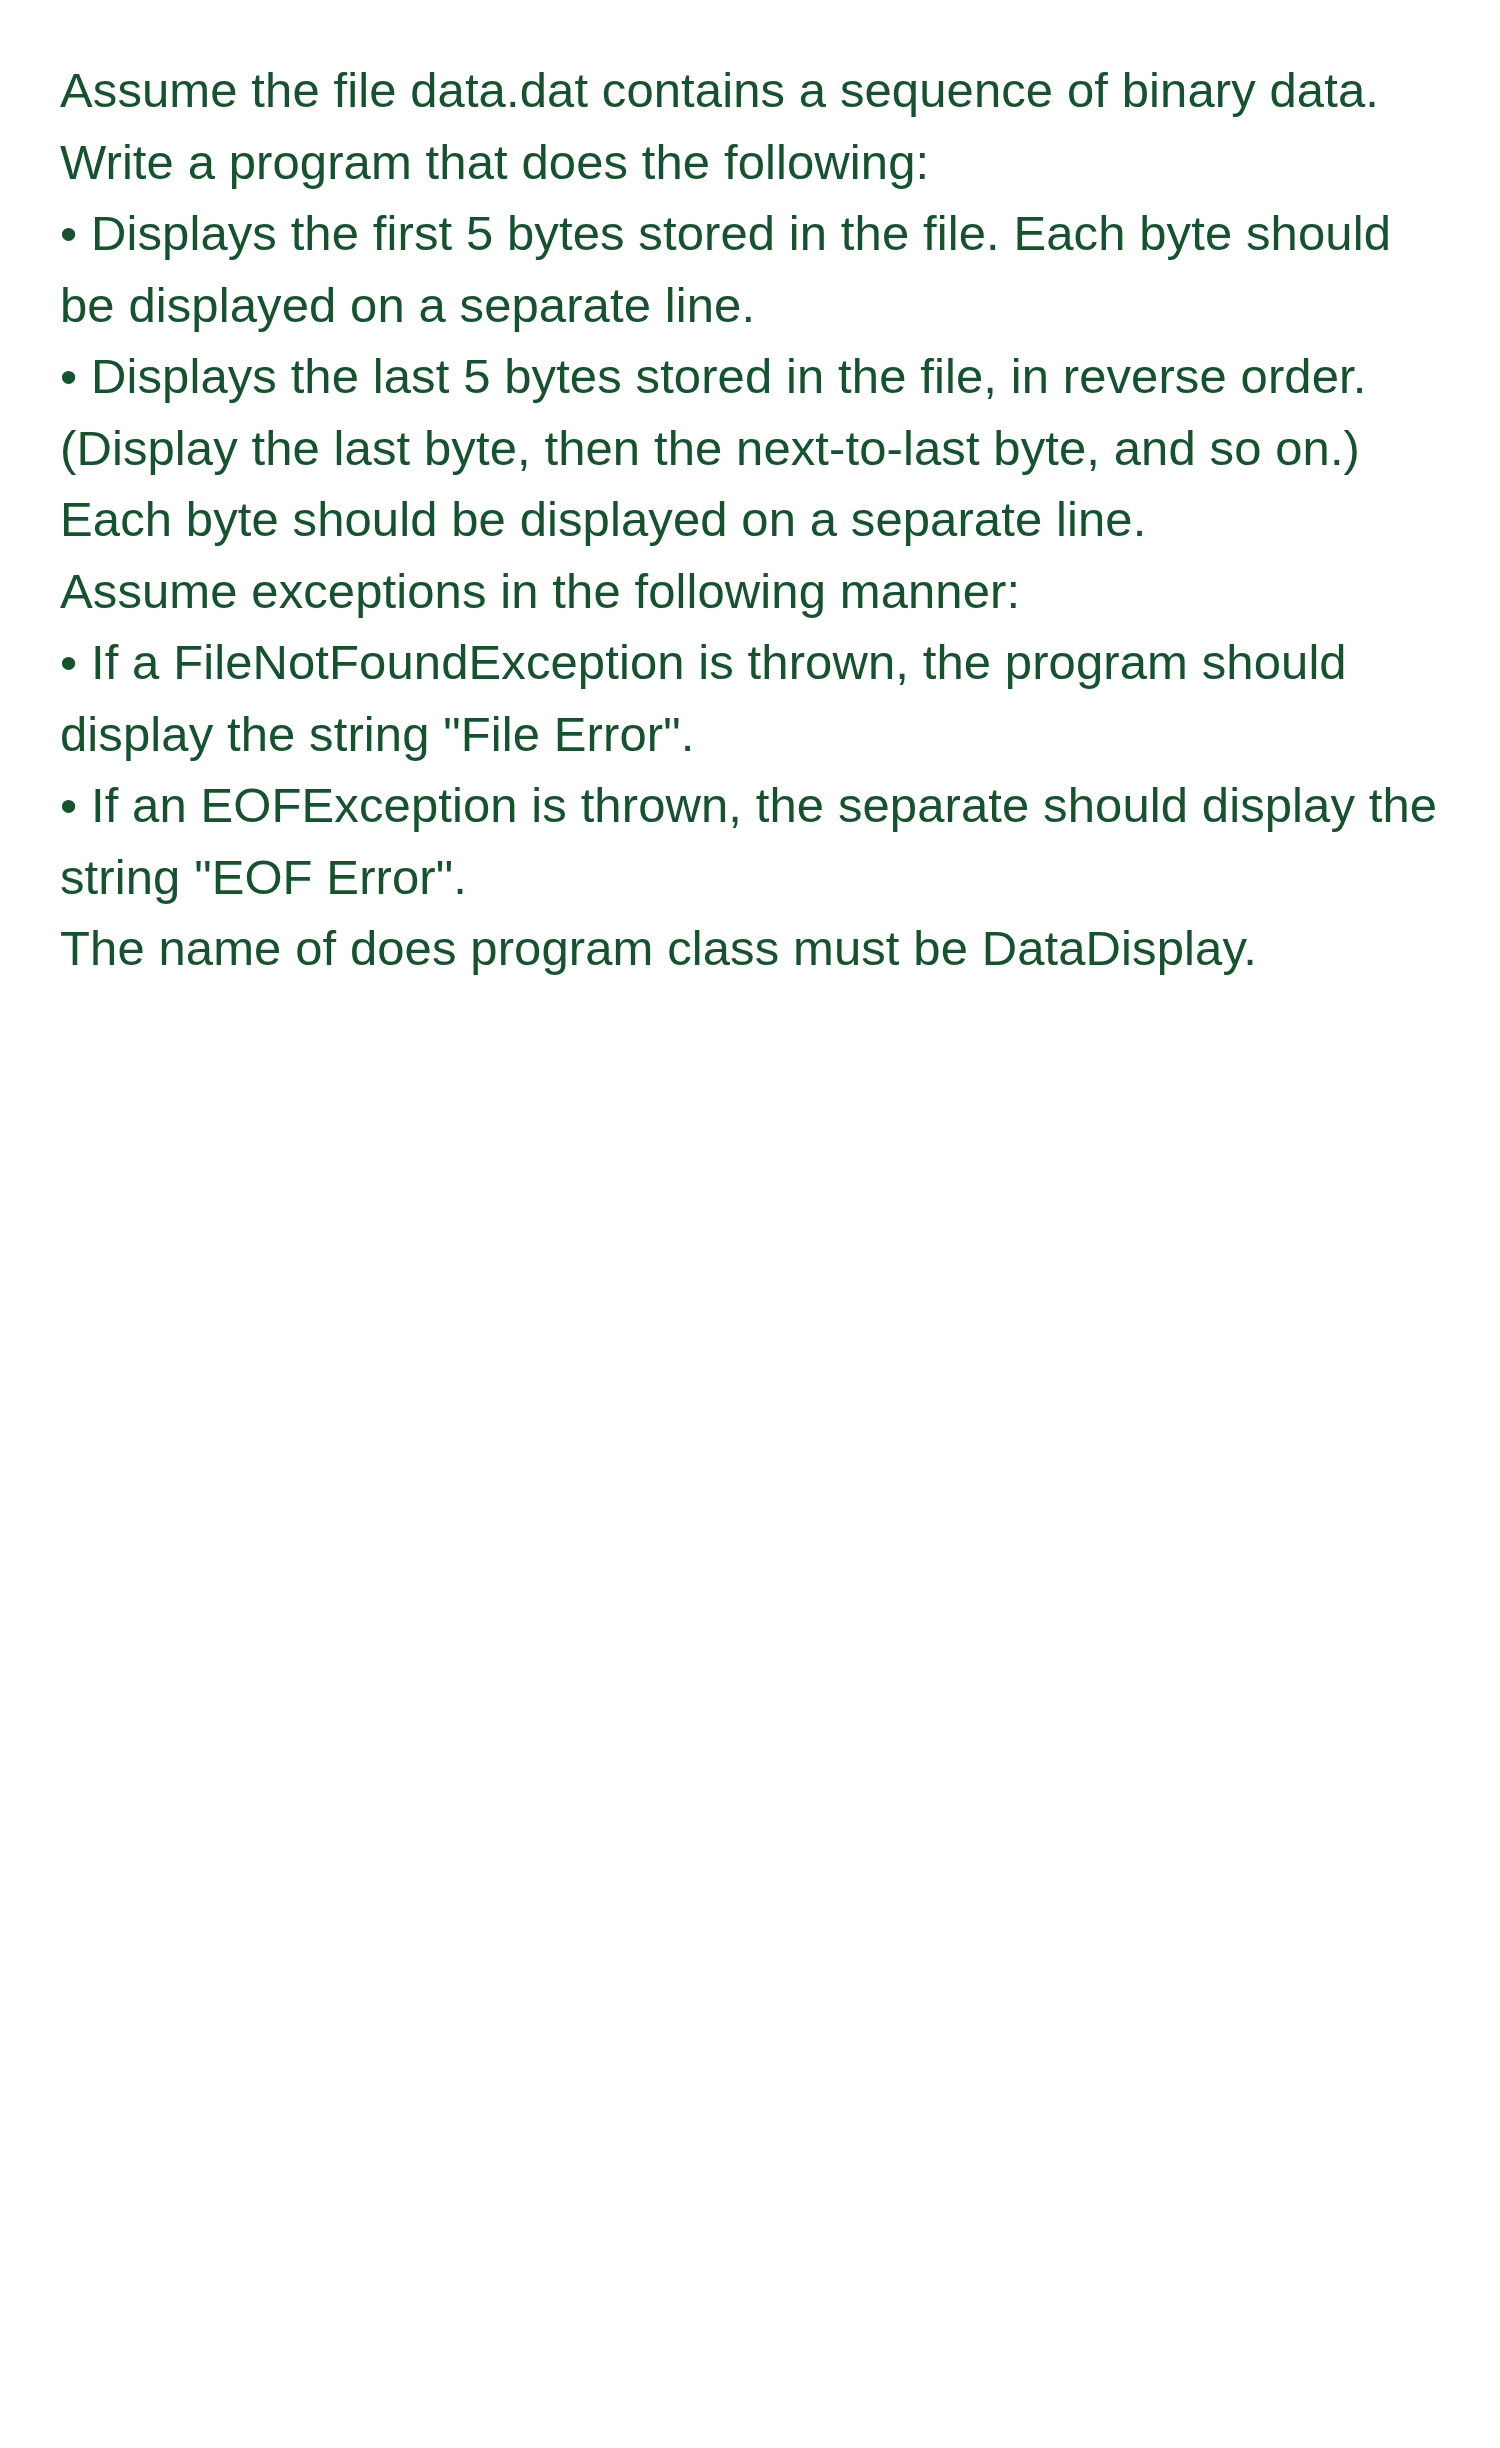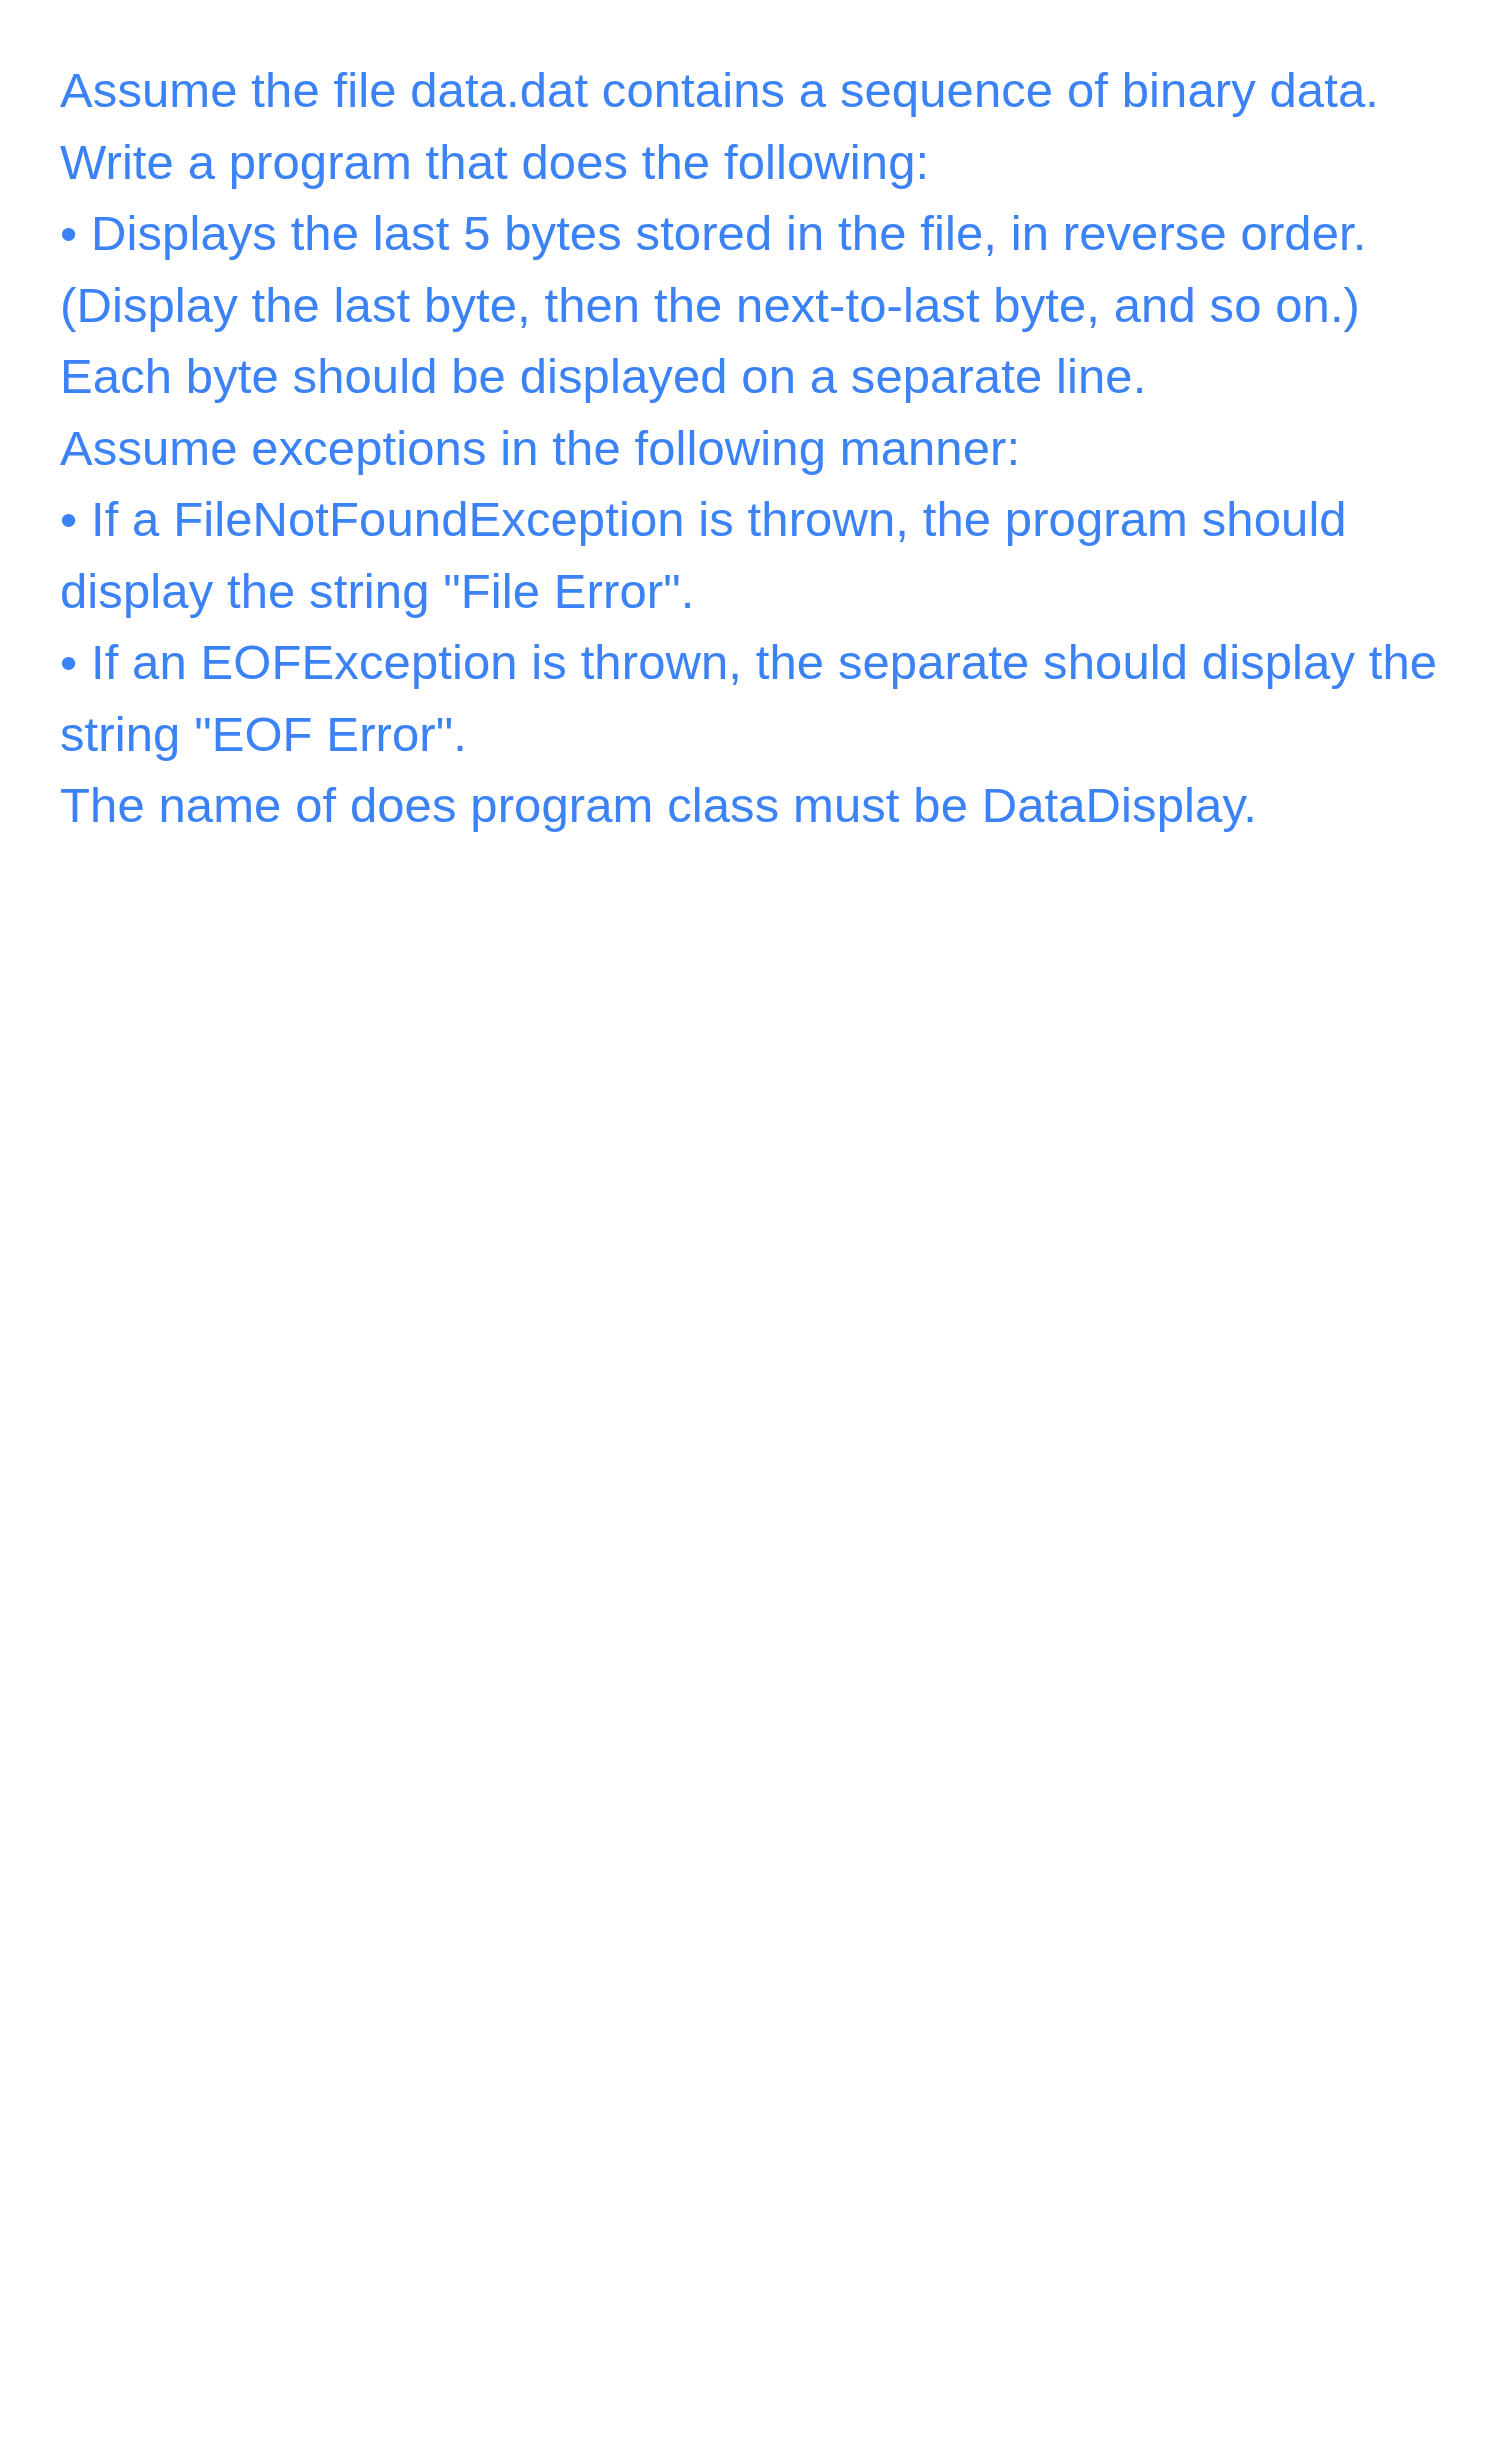--- a/index.html
+++ b/index.html
@@ -7,36 +7,37 @@
       padding: 0;
       box-sizing: border-box;
     }
     html, body {
       width: 1500px;
       background: #ffffff;
       font-family: -apple-system, BlinkMacSystemFont, "Segoe UI", Helvetica, Arial, sans-serif;
     }
     .document {
       padding: 55px 60px 60px 60px;
-      color: #3b82f6;
+      color: #14532d;
       font-size: 49px;
       line-height: 1.46;
       font-weight: 400;
       letter-spacing: 0.1px;
     }
     .para {
       margin-bottom: 0;
     }
     .bullet-line {
       display: block;
     }
   </style>
 </head>
 <body>
 
 <div class="document">
   <div class="para">Assume the file data.dat contains a sequence of binary data. Write a program that does the following:</div>
+  <div class="bullet-line">• Displays the first 5 bytes stored in the file. Each byte should be displayed on a separate line.</div>
   <div class="bullet-line">• Displays the last 5 bytes stored in the file, in reverse order. (Display the last byte, then the next-to-last byte, and so on.) Each byte should be displayed on a separate line.</div>
   <div class="para">Assume exceptions in the following manner:</div>
   <div class="bullet-line">• If a FileNotFoundException is thrown, the program should display the string "File Error".</div>
   <div class="bullet-line">• If an EOFException is thrown, the separate should display the string "EOF Error".</div>
   <div class="para">The name of does program class must be DataDisplay.</div>
 </div>
 
 </body></html>

